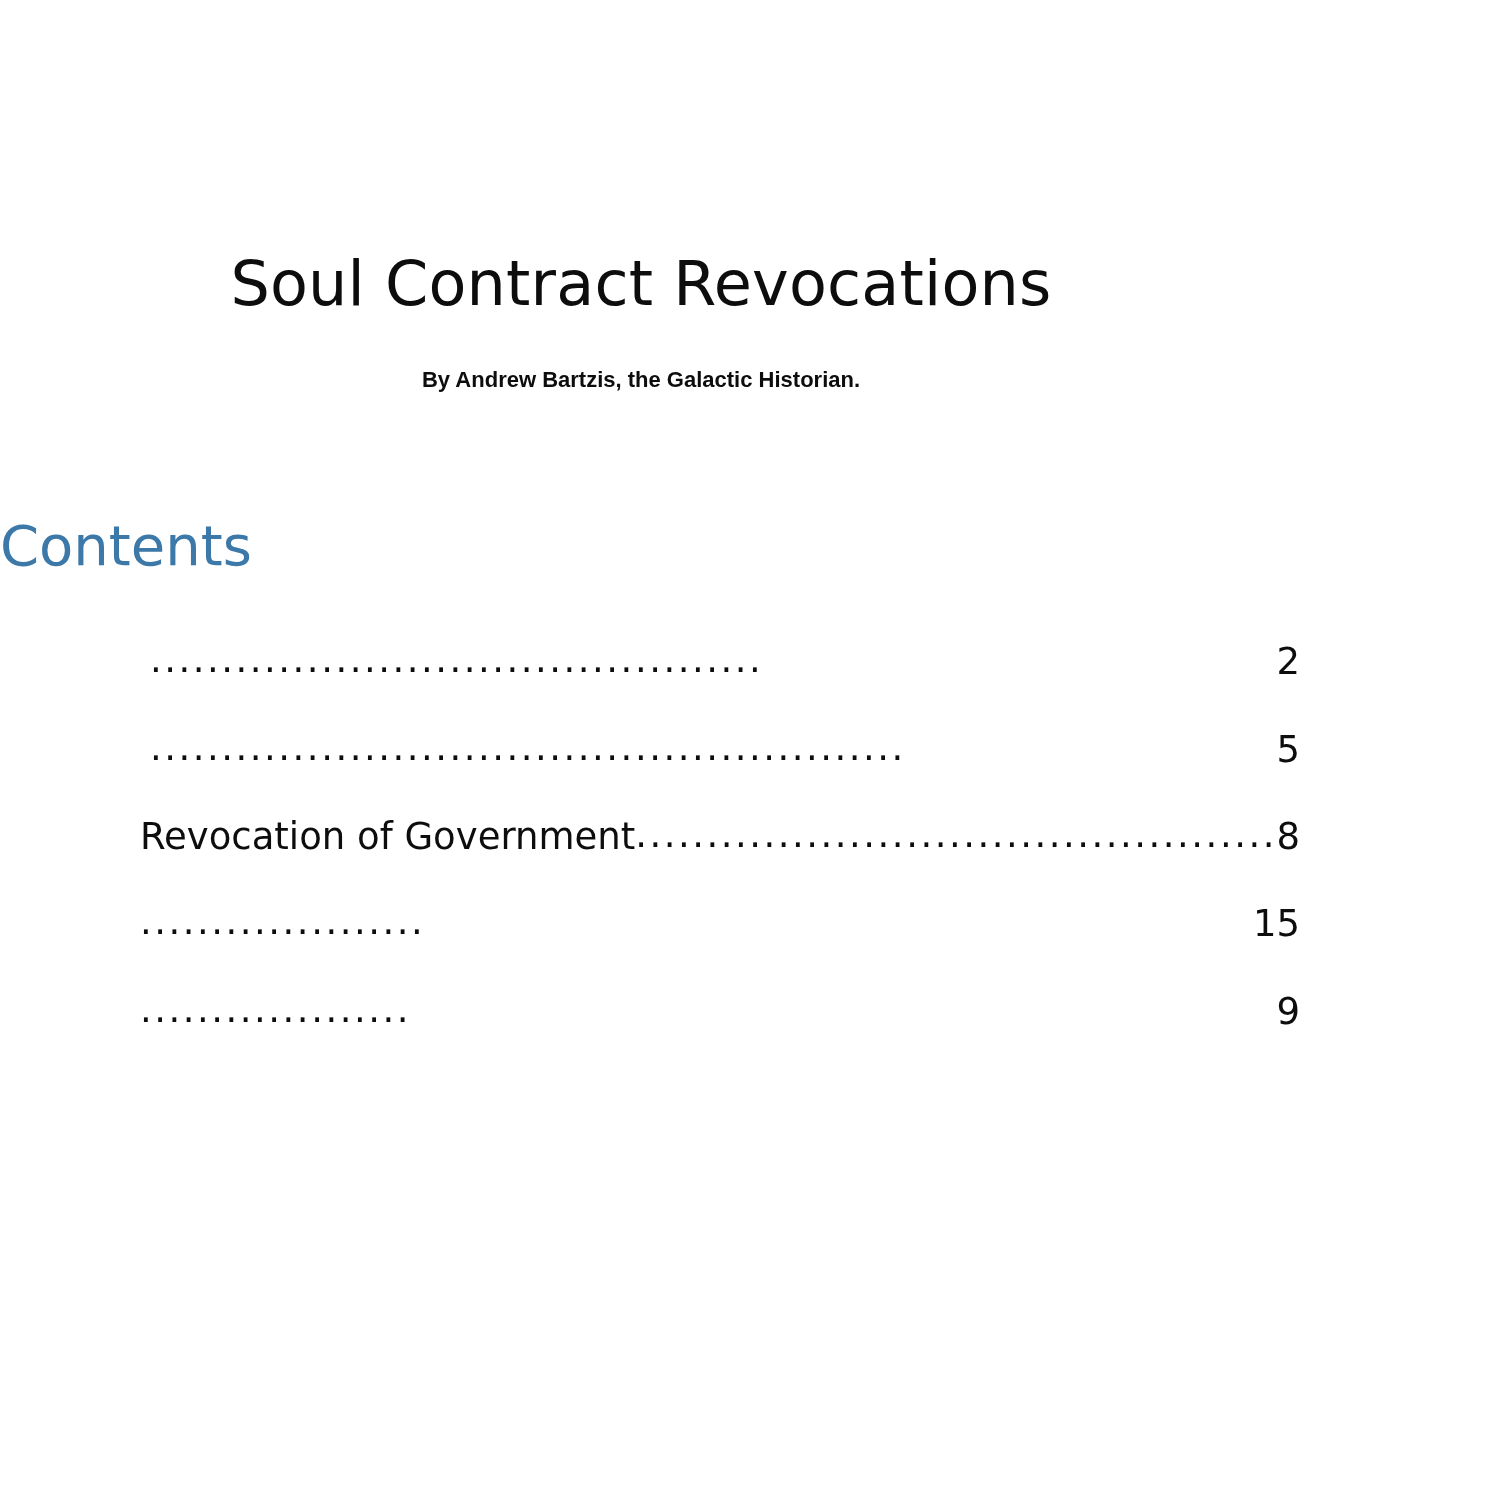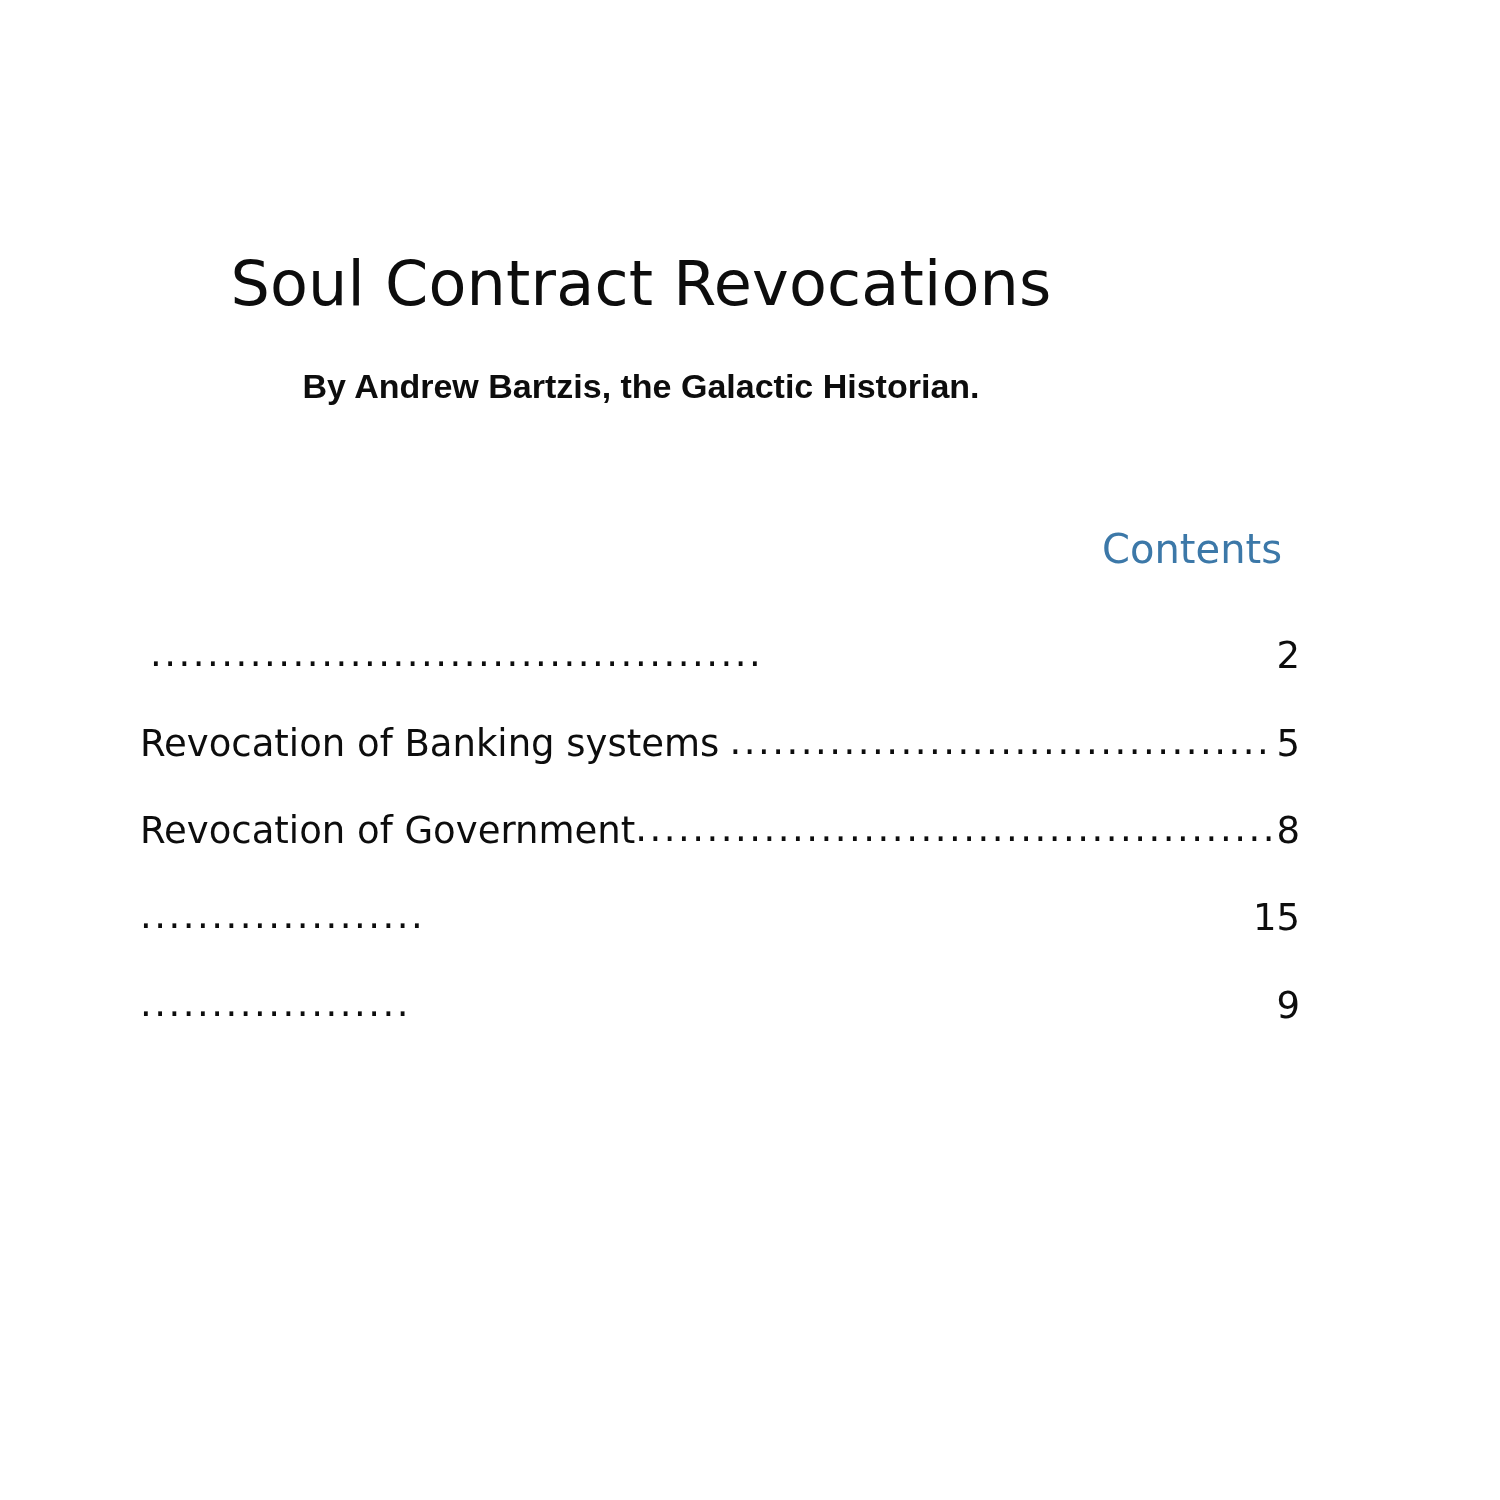--- a/index.html
+++ b/index.html
@@ -28,30 +28,30 @@
     line-height: 1.15;
     color: #0d0d0d;
     margin: 0;
     padding-top: 248px;
     letter-spacing: 0.2px;
   }
   .doc-subtitle {
     text-align: center;
     font-family: "Liberation Sans", sans-serif;
     font-weight: 700;
-    font-size: 34px;
+    font-size: 22px;
     color: #0d0d0d;
     margin: 0;
     padding-top: 48px;
   }
   .contents-heading {
-    text-align: right;
+    text-align: left;
     font-family: "DejaVu Sans", sans-serif;
     font-weight: 400;
-    font-size: 40px;
+    font-size: 56px;
     color: #3c78a8;
     margin: 0;
     padding-top: 120px;
   }
   .toc {
     margin: 0;
     padding: 0;
     list-style: none;
     width: 1160px;
     margin-left: 140px;
@@ -104,21 +104,20 @@
 
   <ul class="toc">
 
     <li class="toc-entry">
       <span class="toc-gap"></span>
       <span class="toc-leader">...........................................</span>
       <span class="toc-page">2</span>
     </li>
 
     <li class="toc-entry">
-      <span class="toc-label">Revocation of Banking systems</span>
       <span class="toc-gap"></span>
       <span class="toc-leader">.....................................................</span>
       <span class="toc-page">5</span>
     </li>
 
     <li class="toc-entry tight">
       <span class="toc-label">Revocation of Government</span>
       <span class="toc-gap"></span>
       <span class="toc-leader">...........................................................</span>
       <span class="toc-page">8</span>

